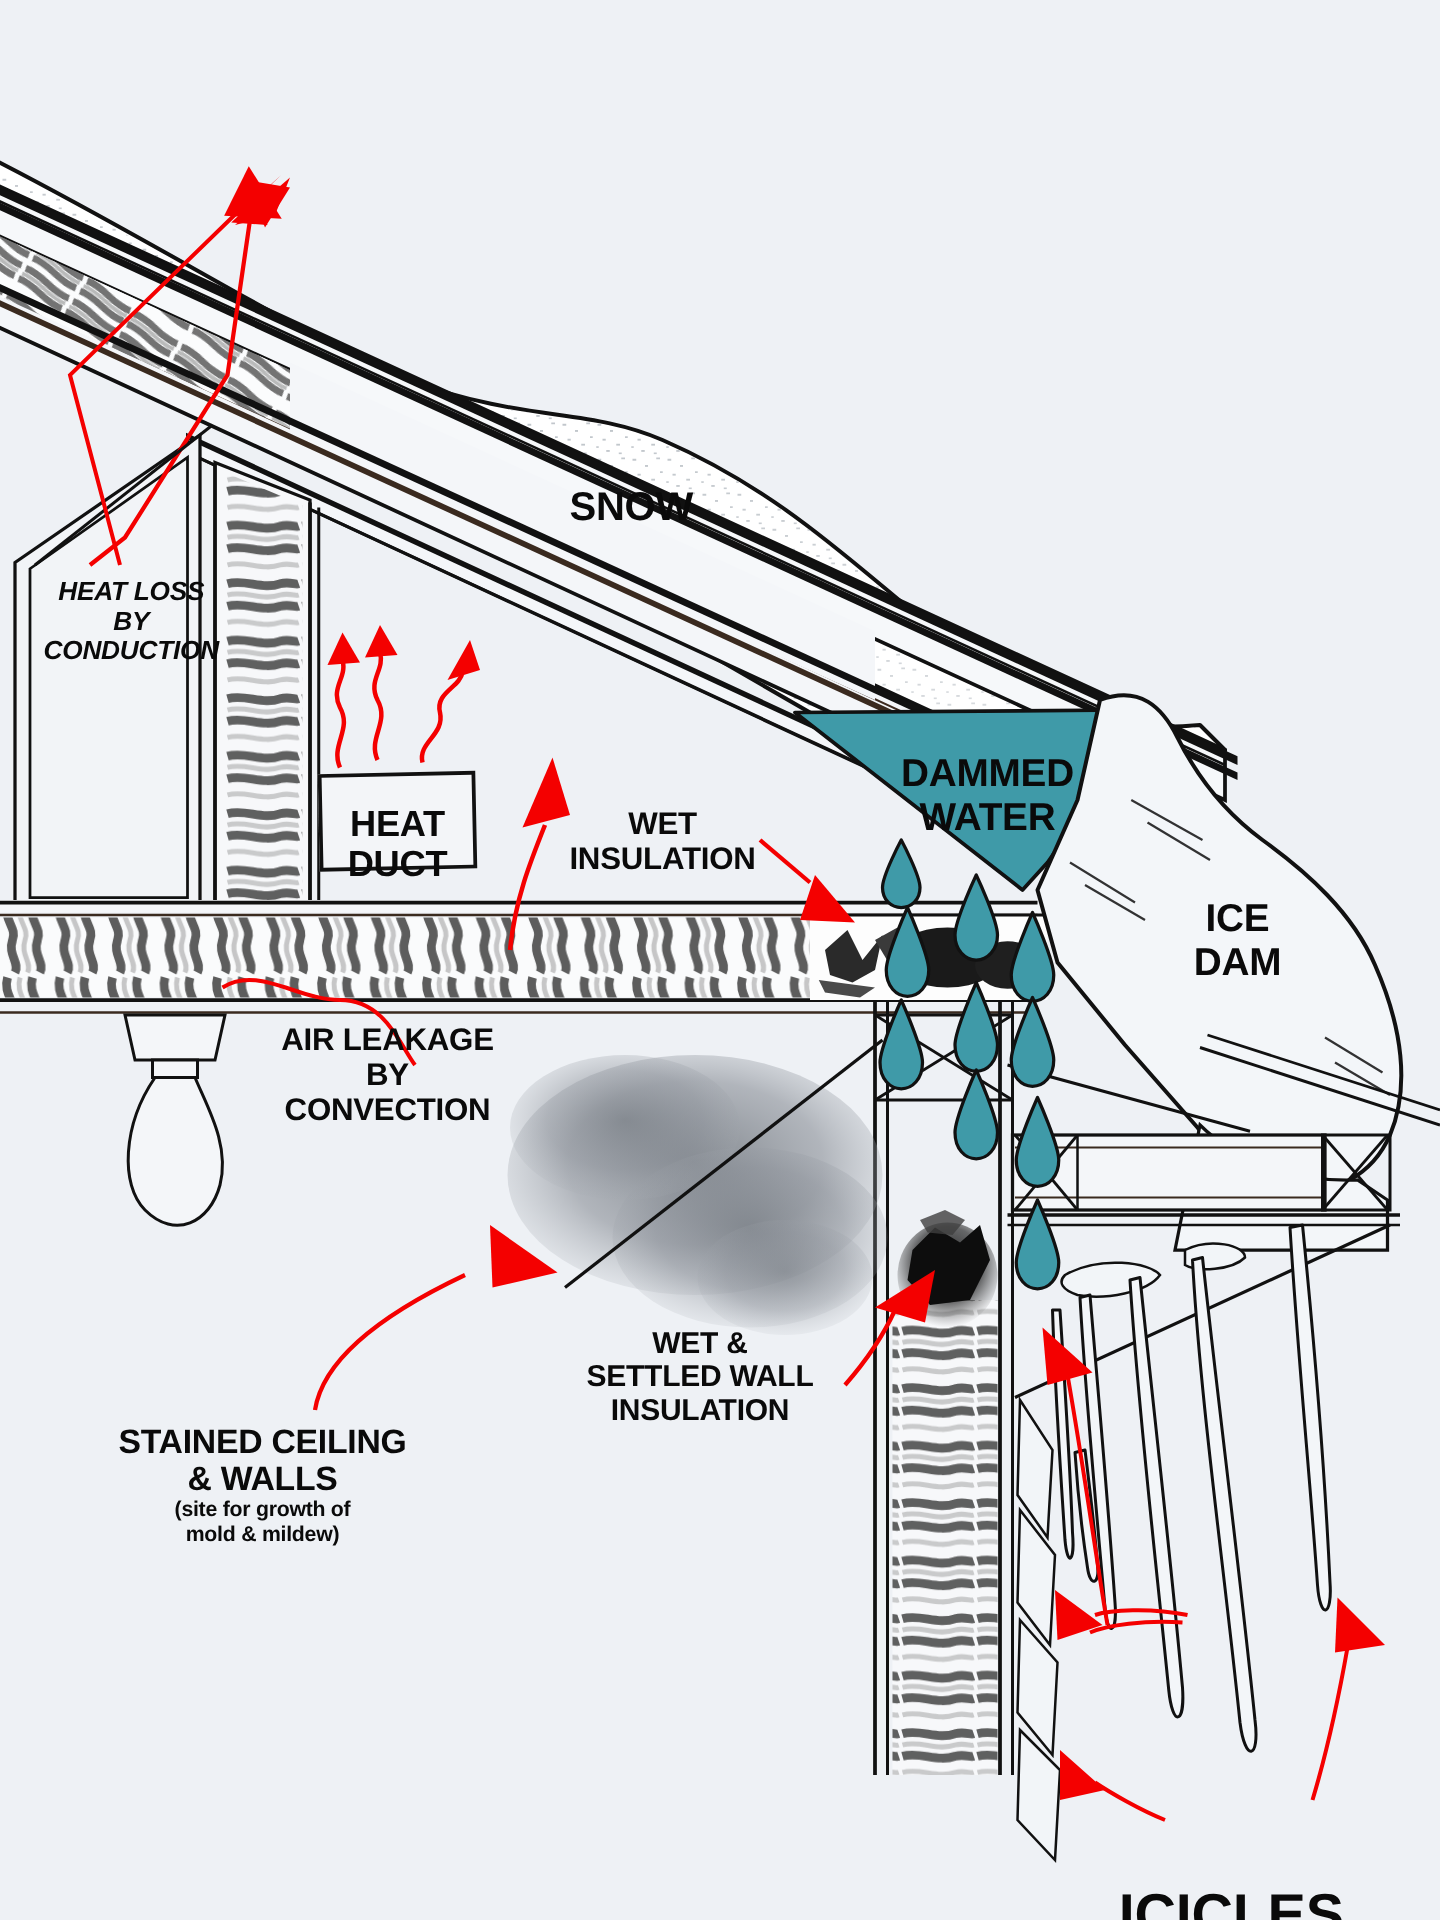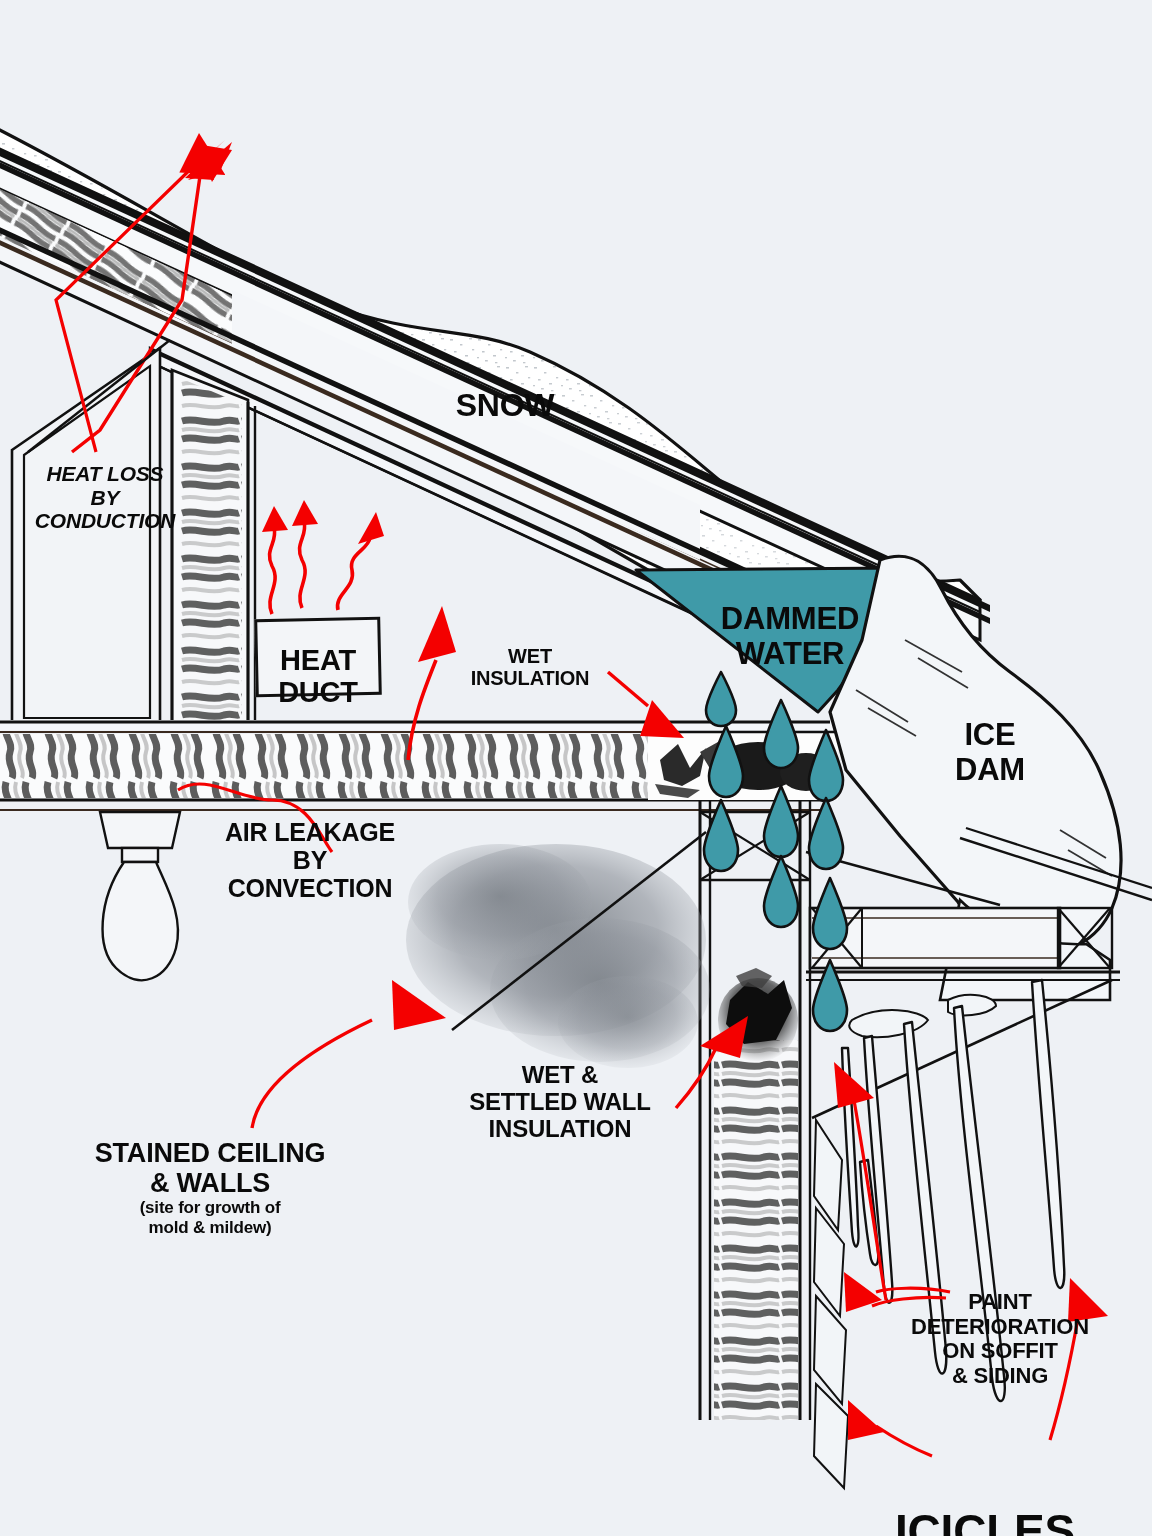--- a/index.html
+++ b/index.html
@@ -21,21 +21,21 @@
     line-height:1.12;
     white-space:pre-line;
     letter-spacing:-0.2px;
     user-select:none;
   }
   #lbl-snow{left:390px;top:388px;width:230px;font-size:32px;}
   #lbl-dammed{left:680px;top:580px;width:220px;font-size:31px;margin-top:22px;}
   #lbl-icedam{left:905px;top:718px;width:170px;font-size:31px;}
   #lbl-heatloss{left:10px;top:462px;width:190px;font-size:21px;font-style:italic;}
   #lbl-heatduct{left:258px;top:644px;width:120px;font-size:29px;text-align:center;}
-  #lbl-wetins{left:420px;top:645px;width:220px;font-size:20px;}
+  #lbl-wetins{left:420px;top:645px;width:220px;font-size:25px;}
   #lbl-airleak{left:185px;top:818px;width:250px;font-size:25px;}
   #lbl-stained{left:45px;top:1138px;width:330px;font-size:27px;text-align:center;}
   #lbl-stained .paren{font-size:17px;display:block;}
   #lbl-wetwall{left:400px;top:1062px;width:320px;font-size:24px;}
   #lbl-paint{left:880px;top:1290px;width:240px;font-size:22px;}
   #lbl-icicles{left:870px;top:1506px;width:230px;font-size:46px;text-decoration:underline;}
   .ductbox{
     position:absolute;left:255px;top:618px;width:120px;height:72px;
     border:3px solid #111;background:#f3f5f8;
     transform:rotate(-1.2deg);
@@ -366,19 +366,15 @@
 INSULATION</div>
   <div class="lbl" id="lbl-airleak">AIR LEAKAGE
 BY
 CONVECTION</div>
   <div class="lbl" id="lbl-wetwall">WET &amp;
 SETTLED WALL
 INSULATION</div>
   <div class="lbl" id="lbl-stained"><span>STAINED CEILING
 &amp; WALLS</span><span class="paren">(site for growth of
 mold &amp; mildew)</span></div>
-  <div class="lbl" id="lbl-paint">PAINT
-DETERIORATION
-ON SOFFIT
-&amp; SIDING</div>
   <div class="lbl" id="lbl-icicles">ICICLES</div>
 
 </div>
 
 </body></html>

